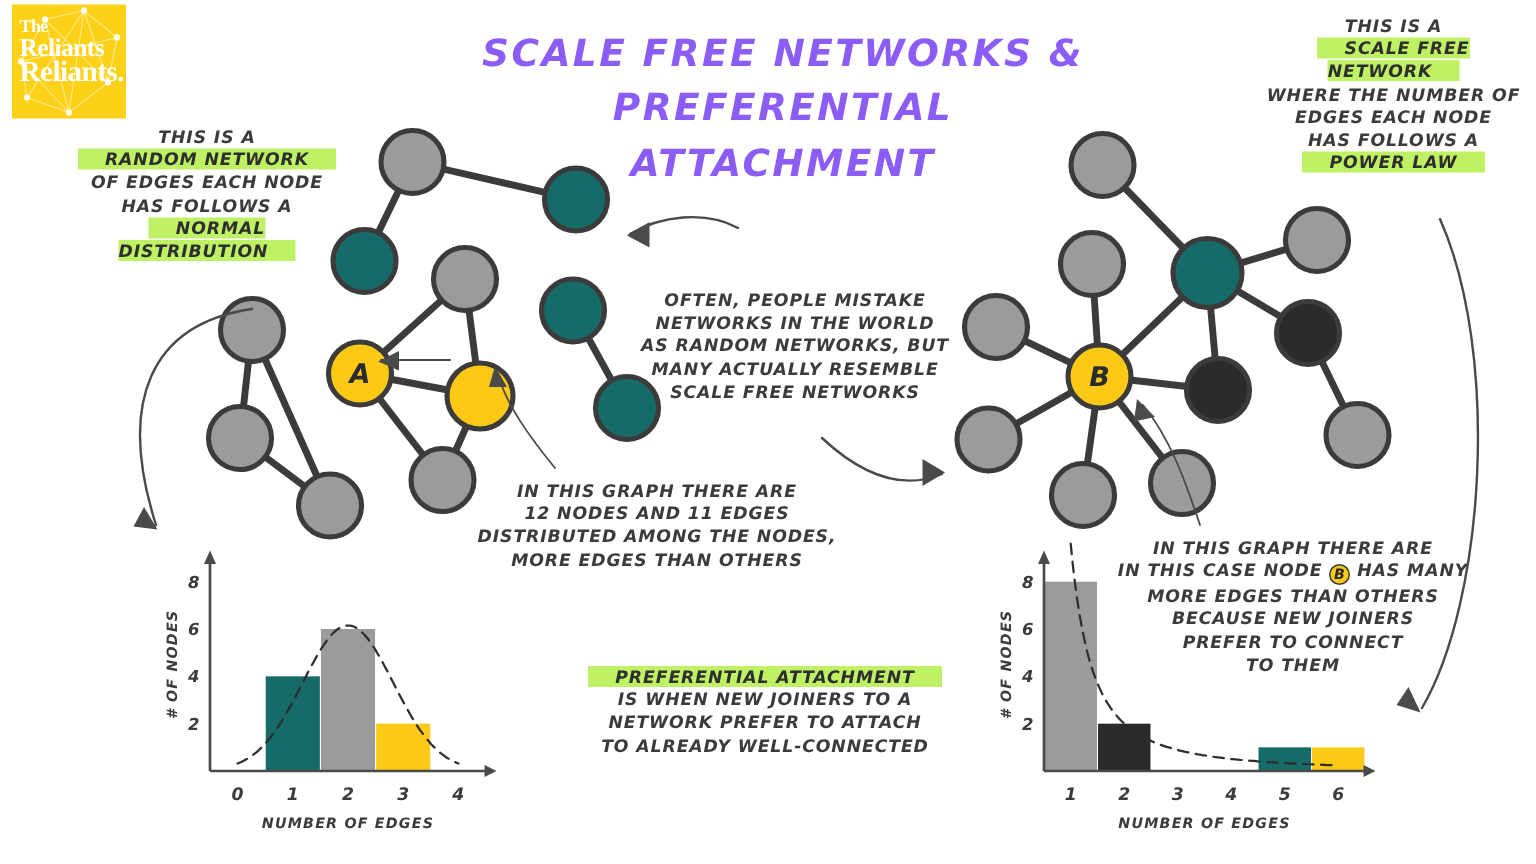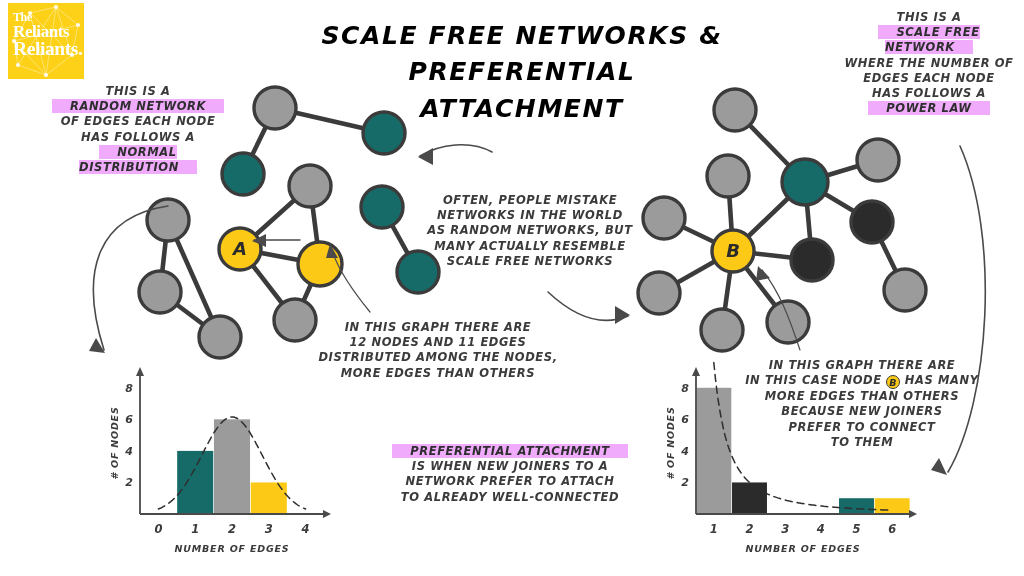--- a/index.html
+++ b/index.html
@@ -35,24 +35,24 @@
   .hand{
     font-family:"DejaVu Sans","Liberation Sans",sans-serif;
     font-style:italic;font-weight:700;
     color:#3b3b3b;
     letter-spacing:0.6px;
     text-transform:uppercase;
     line-height:1.32;
     text-align:center;
     -webkit-font-smoothing:antialiased;
   }
-  .hand .hl{background:#f0abfc;padding:0 18px;color:#2e2e2e;}
+  .hand .hl{background:#bef264;padding:0 18px;color:#2e2e2e;}
   .title{
     font-size:25px;letter-spacing:1.6px;line-height:1.45;
-    color:#000000;
+    color:#8b5cf6;
   }
   .ann{font-size:11.5px;}
 
   
   .nodebadge{
     display:inline-block;width:14px;height:14px;border-radius:50%;
     background:#FCC917;color:#2b2b2b;border:1.5px solid #3b3b3b;
     font-size:9.5px;line-height:13px;text-align:center;
     vertical-align:-2px;font-style:italic;font-weight:700;
     box-sizing:border-box;

